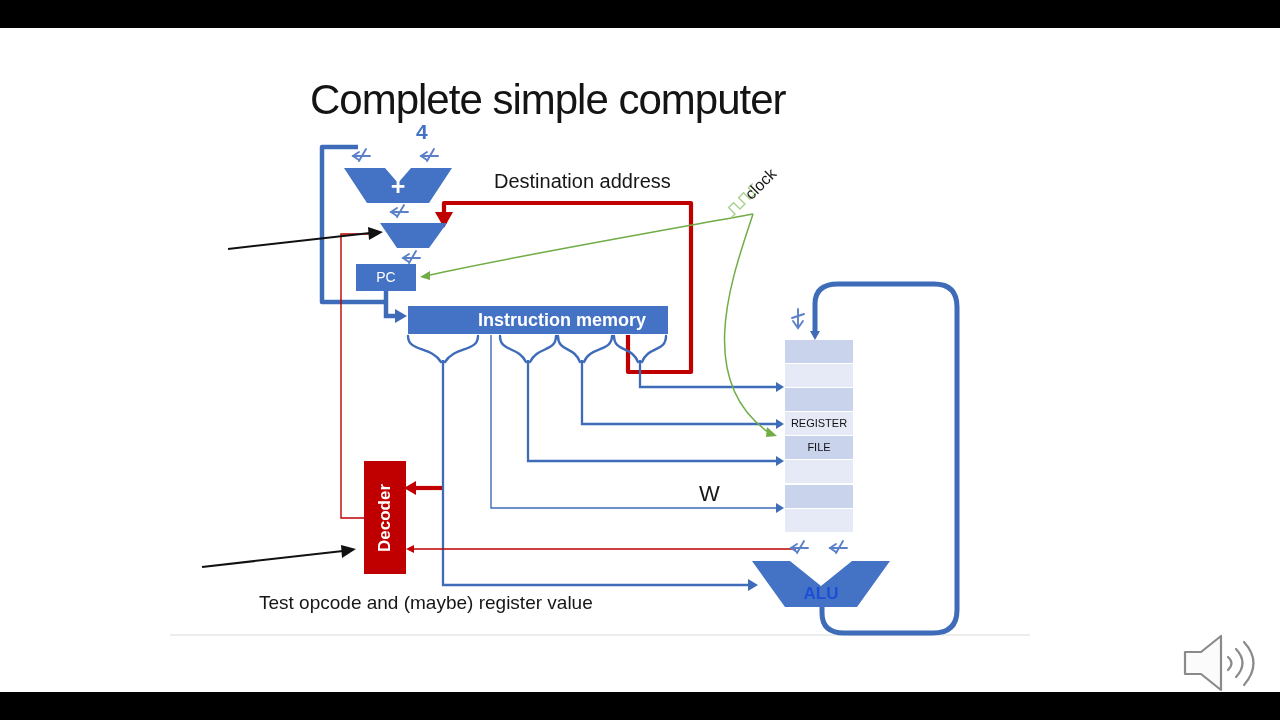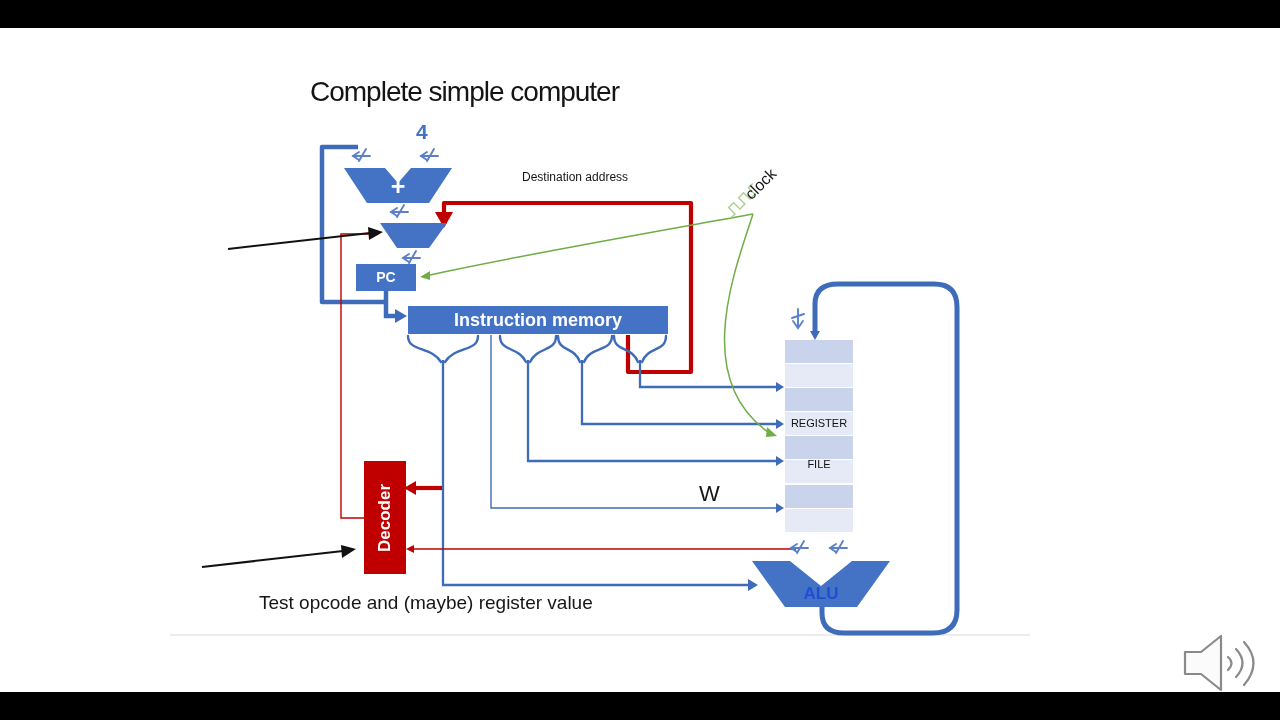--- a/index.html
+++ b/index.html
@@ -2,28 +2,28 @@
 <html><head>
 <meta charset="utf-8">
 <style>
   html,body{margin:0;padding:0;background:#000;}
   .stage{position:relative;width:1280px;height:720px;background:#fff;overflow:hidden;
          font-family:"Liberation Sans",sans-serif;}
   .bar{position:absolute;left:0;width:1280px;height:28px;background:#000;}
   .bar.top{top:0;} .bar.bottom{top:692px;}
   svg.layer{position:absolute;left:0;top:0;}
   .lbl{position:absolute;white-space:nowrap;color:#161616;}
-  .title{left:310px;top:76px;font-size:28px;letter-spacing:-1px;color:#141414;}
-  .dest{left:494px;top:170px;font-size:12px;margin-left:28px;}
+  .title{left:310px;top:76px;font-size:42px;letter-spacing:-1px;color:#141414;}
+  .dest{left:494px;top:170px;font-size:20px;}
   .four{left:416px;top:120px;font-size:21px;font-weight:bold;color:#4472C4;}
   .plus{left:384px;top:172px;width:28px;text-align:center;font-size:25px;font-weight:bold;color:#fff;}
   .pcbox{left:356px;top:264px;width:60px;height:27px;line-height:27px;text-align:center;
-         font-size:14px;font-weight:bold;color:#fff;}
+         font-size:14px;font-weight:normal;color:#fff;}
   .imbox{left:408px;top:306px;width:260px;height:28px;line-height:28px;text-align:center;
-         font-size:18px;font-weight:bold;color:#fff;}
+         font-size:18px;font-weight:bold;color:#fff;padding-left:24px;}
   .wlbl{left:699px;top:481px;font-size:22px;}
   .alulbl{left:786px;top:584px;width:70px;text-align:center;font-size:17px;font-weight:bold;color:#1d4ed8;}
   .declbl{left:364px;top:461px;width:42px;height:113px;display:flex;align-items:center;
           justify-content:center;}
   .declbl span{transform:rotate(-90deg);white-space:nowrap;font-size:17px;font-weight:bold;color:#fff;}
   .clocklbl{left:748px;top:188px;font-size:16px;transform:rotate(-45deg);transform-origin:0 50%;}
   .caption{left:259px;top:592px;font-size:19px;}
   .cell{position:absolute;left:785px;width:68px;height:30px;line-height:23px;text-align:center;
         font-size:11px;color:#111;}
   .faintline{position:absolute;left:170px;top:634px;width:860px;height:2px;background:#ededed;}
@@ -194,18 +194,18 @@
   <div class="lbl alulbl">ALU</div>
   <div class="lbl declbl">
     <span>Decoder</span>
   </div>
   <div class="lbl caption">Test opcode and (maybe) register value</div>
 
   <div class="cell" style="top:340px"></div>
   <div class="cell" style="top:364px"></div>
   <div class="cell" style="top:388px"></div>
   <div class="cell" style="top:412px">REGISTER</div>
-  <div class="cell" style="top:453px">FILE</div>
+  <div class="cell" style="top:436px">FILE</div>
   <div class="cell" style="top:460px"></div>
   <div class="cell" style="top:485px"></div>
   <div class="cell" style="top:509px"></div>
 
 </div>
 
 </body></html>

